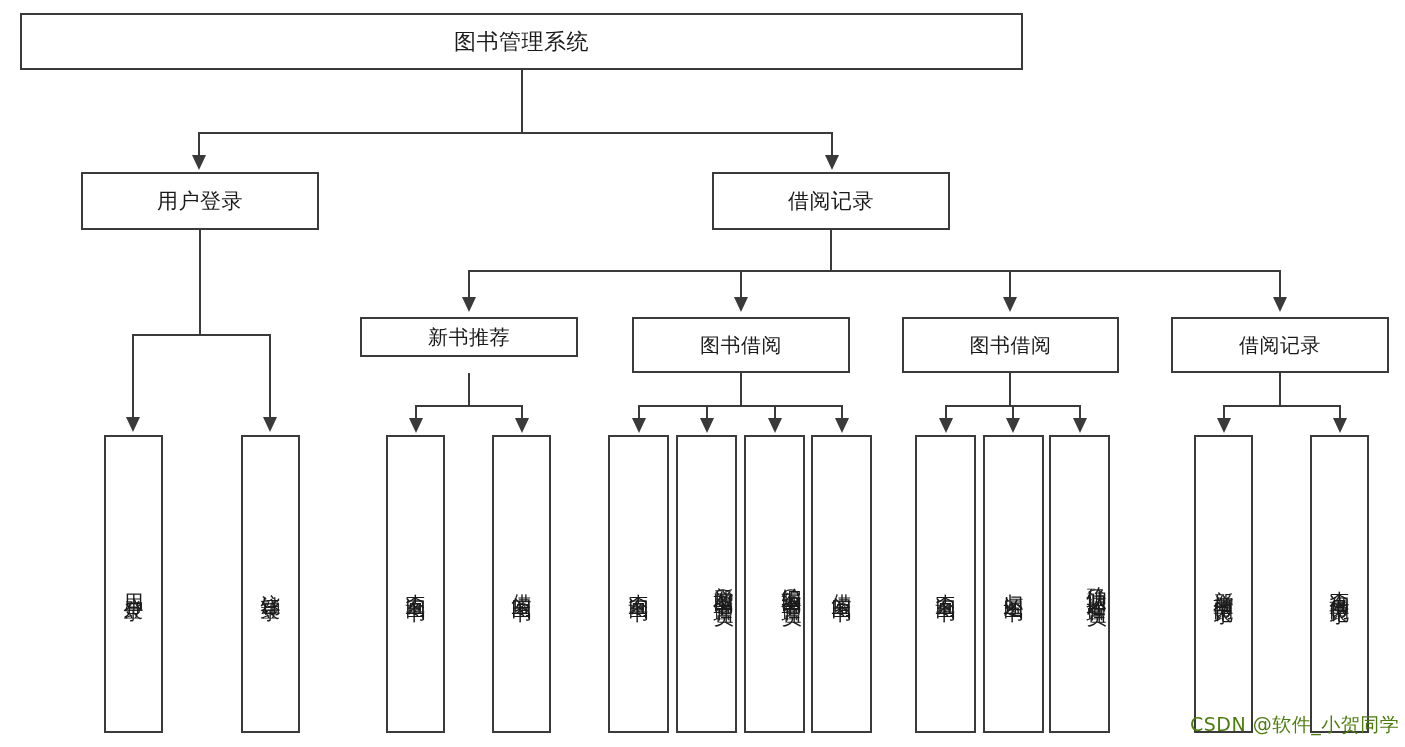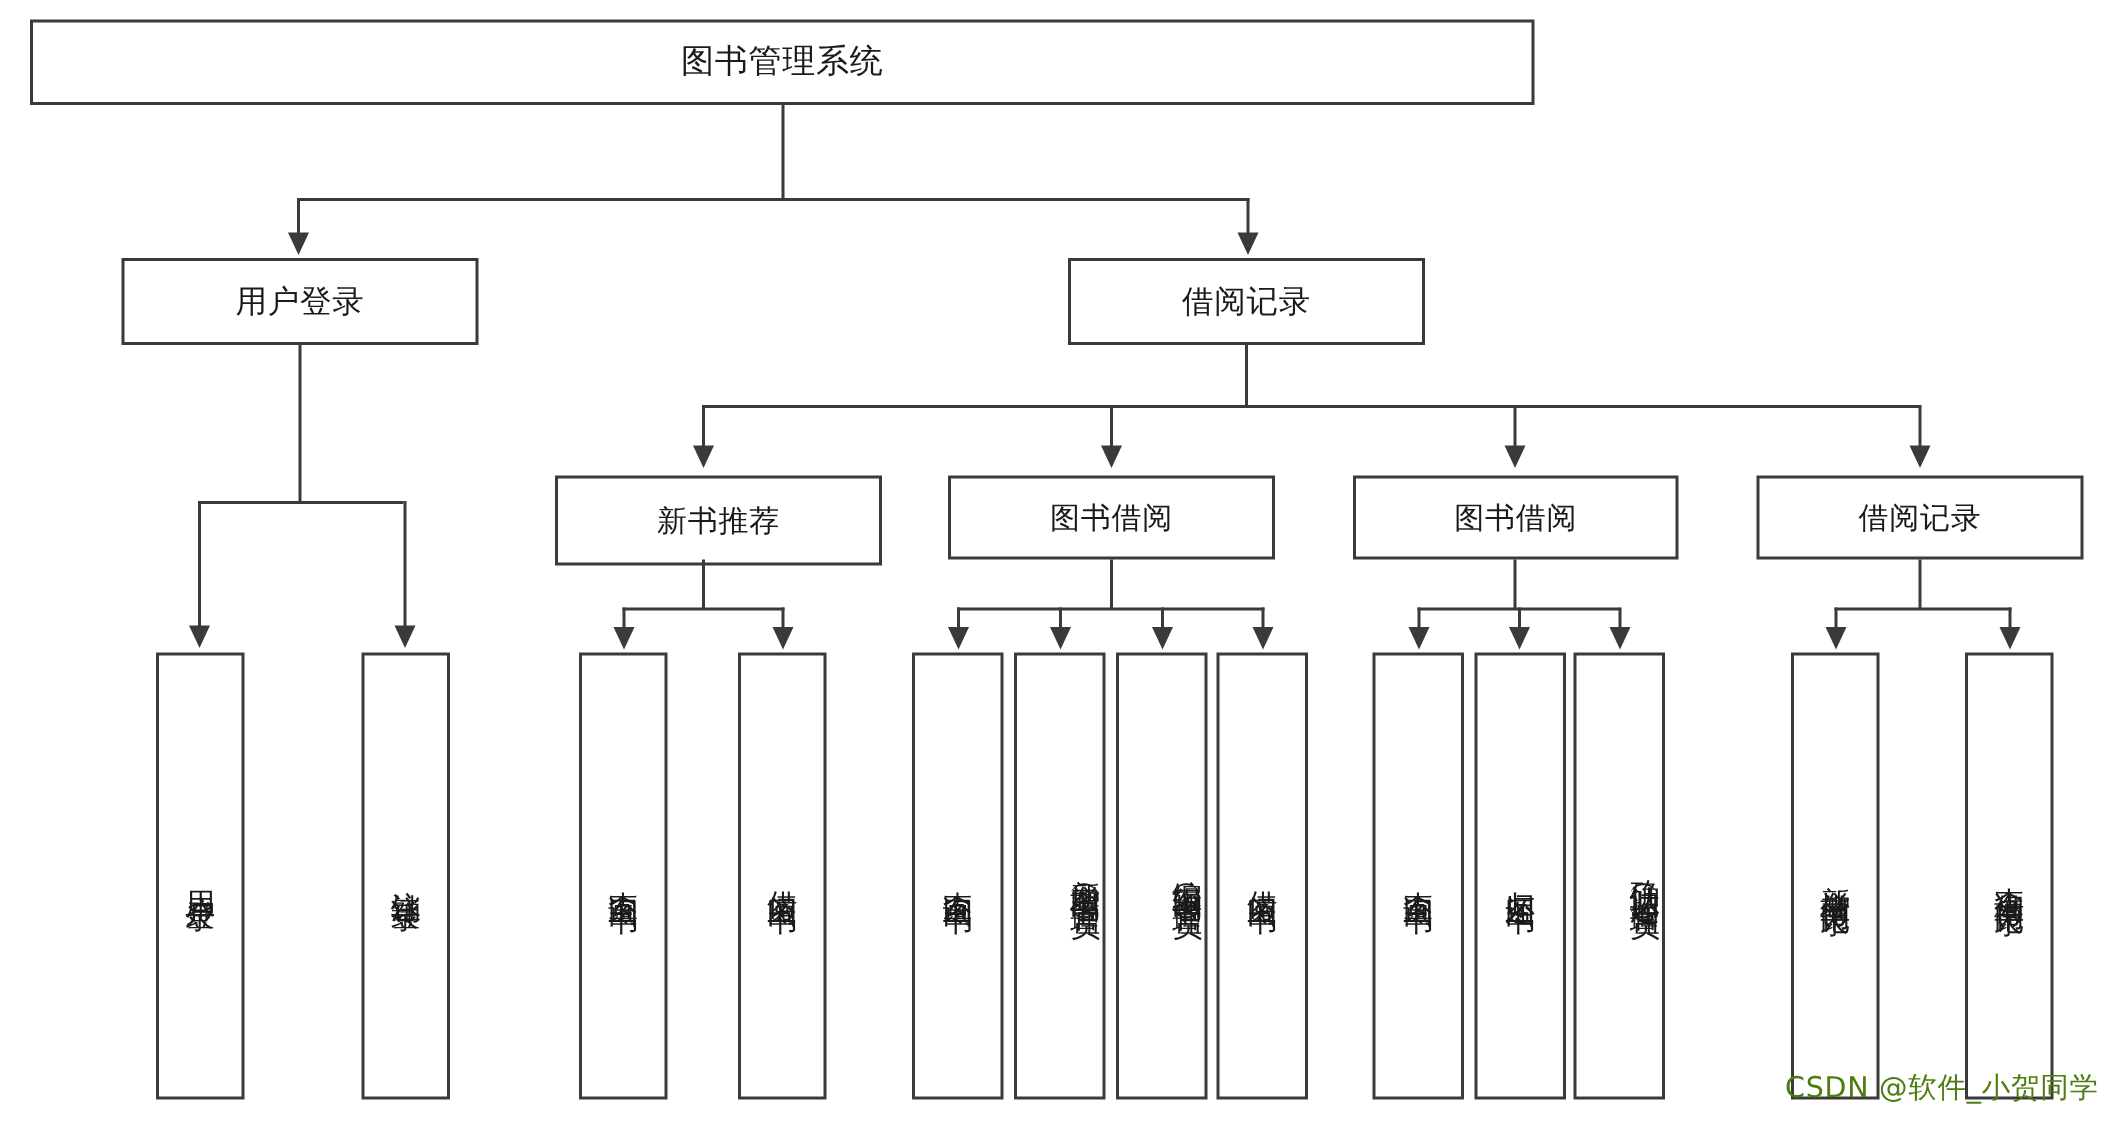--- a/index.html
+++ b/index.html
@@ -107,21 +107,21 @@
   <div class="hline" style="left:468px; top:270px; width:812px; height:2px;"></div>
   <div class="vline" style="left:468px; top:270px; width:2px; height:28px;"></div>
   <div class="arrow" style="left:462px; top:297px;"></div>
   <div class="vline" style="left:740px; top:270px; width:2px; height:28px;"></div>
   <div class="arrow" style="left:734px; top:297px;"></div>
   <div class="vline" style="left:1009px; top:270px; width:2px; height:28px;"></div>
   <div class="arrow" style="left:1003px; top:297px;"></div>
   <div class="vline" style="left:1279px; top:270px; width:2px; height:28px;"></div>
   <div class="arrow" style="left:1273px; top:297px;"></div>
 
-  <div class="node level2" style="left:360px; top:317px; width:218px; height:60px;margin-left:10px;">
+  <div class="node level2" style="left:360px; top:317px; width:218px; height:40px;">
     <span>新书推荐</span>
   </div>
   <div class="node level2" style="left:632px; top:317px; width:218px; height:56px;align-items:center;">
     <span>图书借阅</span>
   </div>
   <div class="node level2" style="left:902px; top:317px; width:217px; height:56px;">
     <span>图书借阅</span>
   </div>
   <div class="node level2" style="left:1171px; top:317px; width:218px; height:56px;">
     <span>借阅记录</span>

